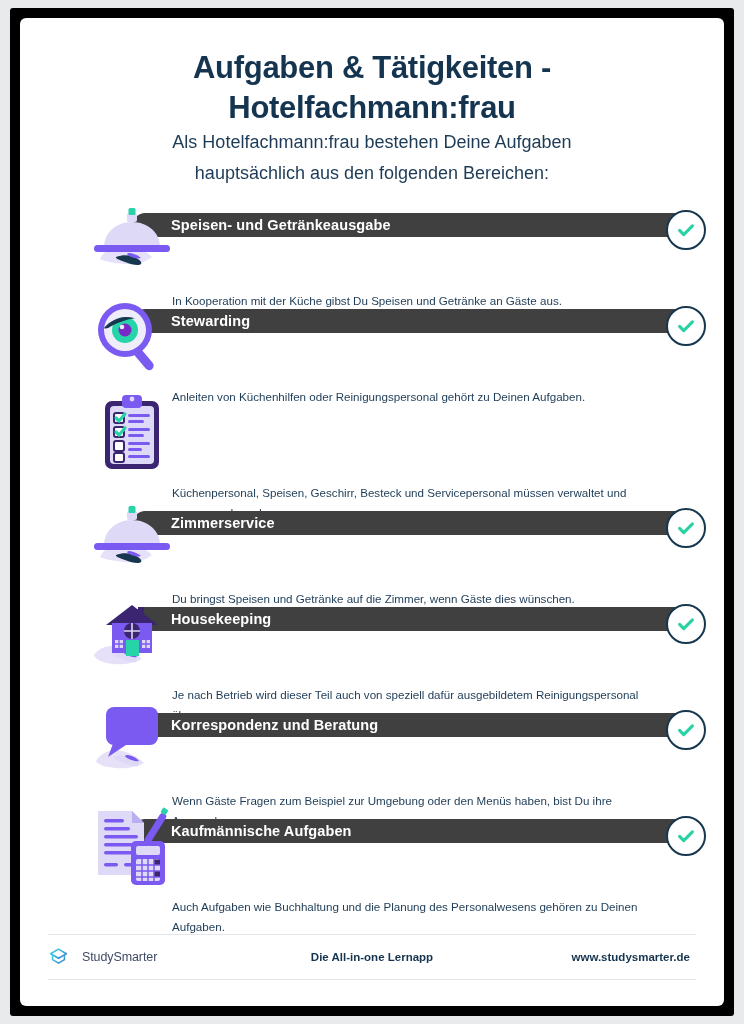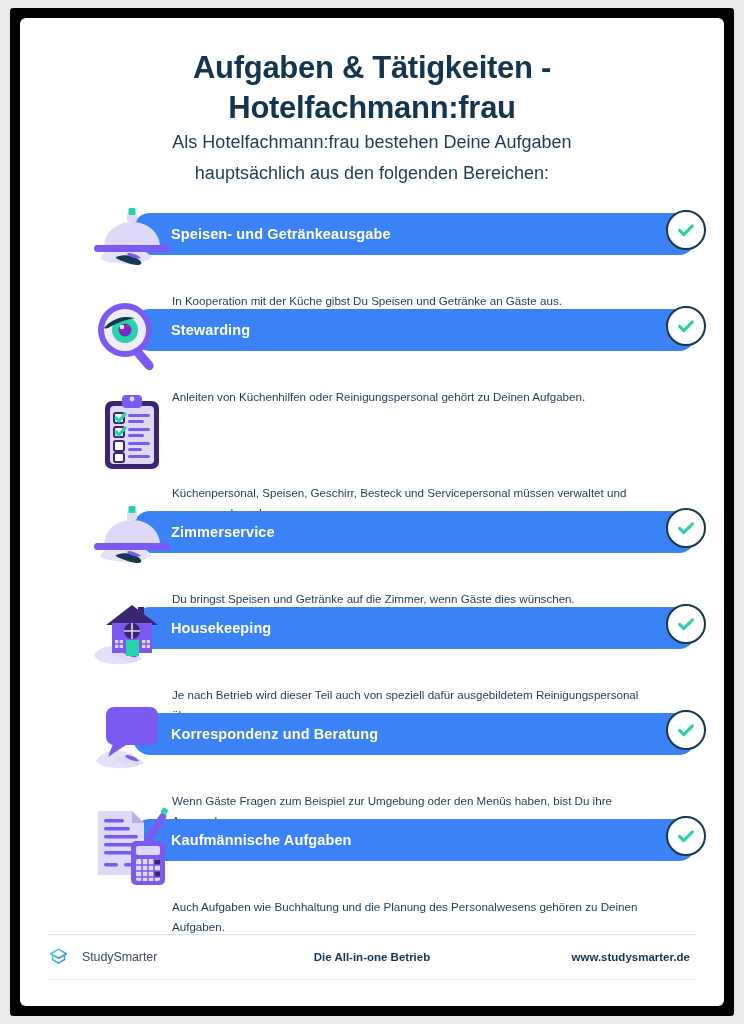--- a/index.html
+++ b/index.html
@@ -58,22 +58,22 @@
     position: relative;
     height: 96px;
   }
   .item.tall { height: 106px; }
 
   .bar {
     position: absolute;
     left: 113px;
     right: 28px;
     top: 0;
-    height: 42px;
-    background: #3b82f6;
+    height: 24px;
+    background: #404040;
     border-radius: 17px;
     display: flex;
     align-items: center;
   }
 
   .bar-title {
     color: #ffffff;
     font-size: 14.5px;
     font-weight: bold;
     letter-spacing: 0.1px;
@@ -362,20 +362,20 @@
                 <stop offset="1" stop-color="#3a7fd5"></stop>
               </linearGradient>
             </defs>
             <path d="M12 2.5l9 5.2-9 5.2-9-5.2z" fill="none" stroke="url(#ssg)" stroke-width="1.8" stroke-linejoin="round"></path>
             <path d="M5.2 9.2v5.3L12 18.5l6.8-4v-5.3" fill="none" stroke="url(#ssg)" stroke-width="1.8" stroke-linejoin="round"></path>
             <path d="M12 13v5.5" fill="none" stroke="url(#ssg)" stroke-width="1.5"></path>
           </svg>
         </span>
         <span class="brand">StudySmarter</span>
       </div>
-      <div class="footer-mid">Die All-in-one Betrieb</div>
+      <div class="footer-mid">Die All-in-one Lernapp</div>
       <div class="footer-right">www.studysmarter.de</div>
     </div>
     <div class="footer-rule"></div>
   </div>
 
 </div>
 </div>
 
 </body></html>

